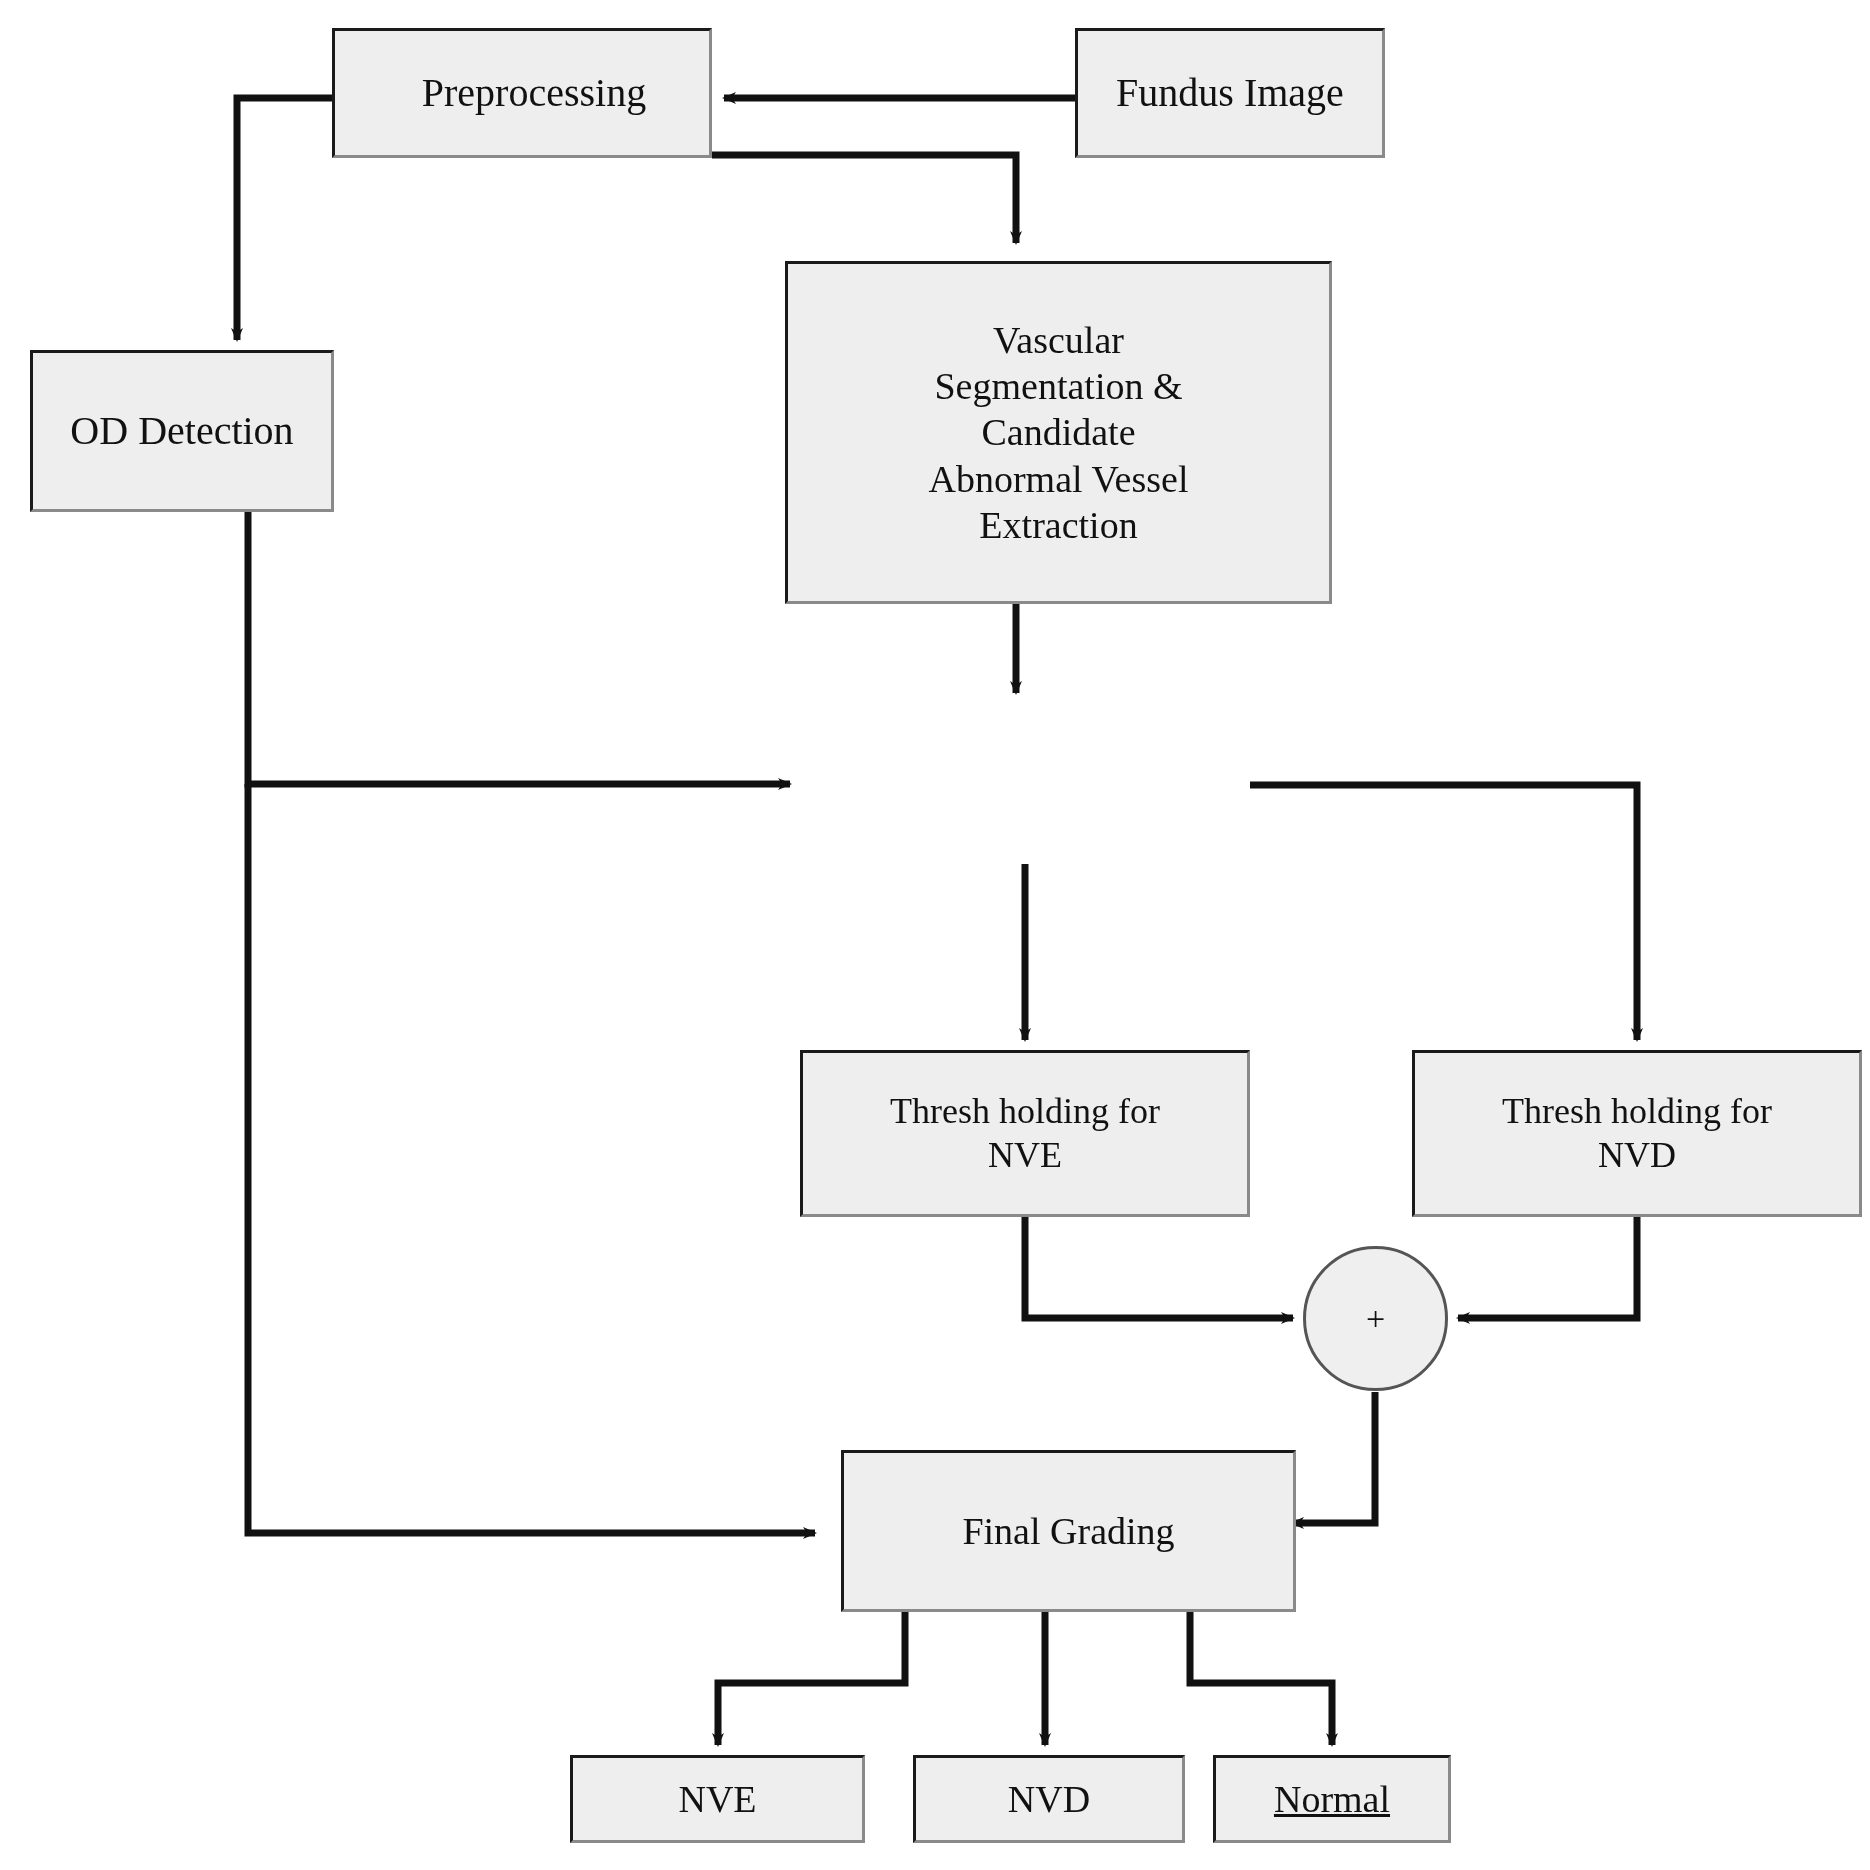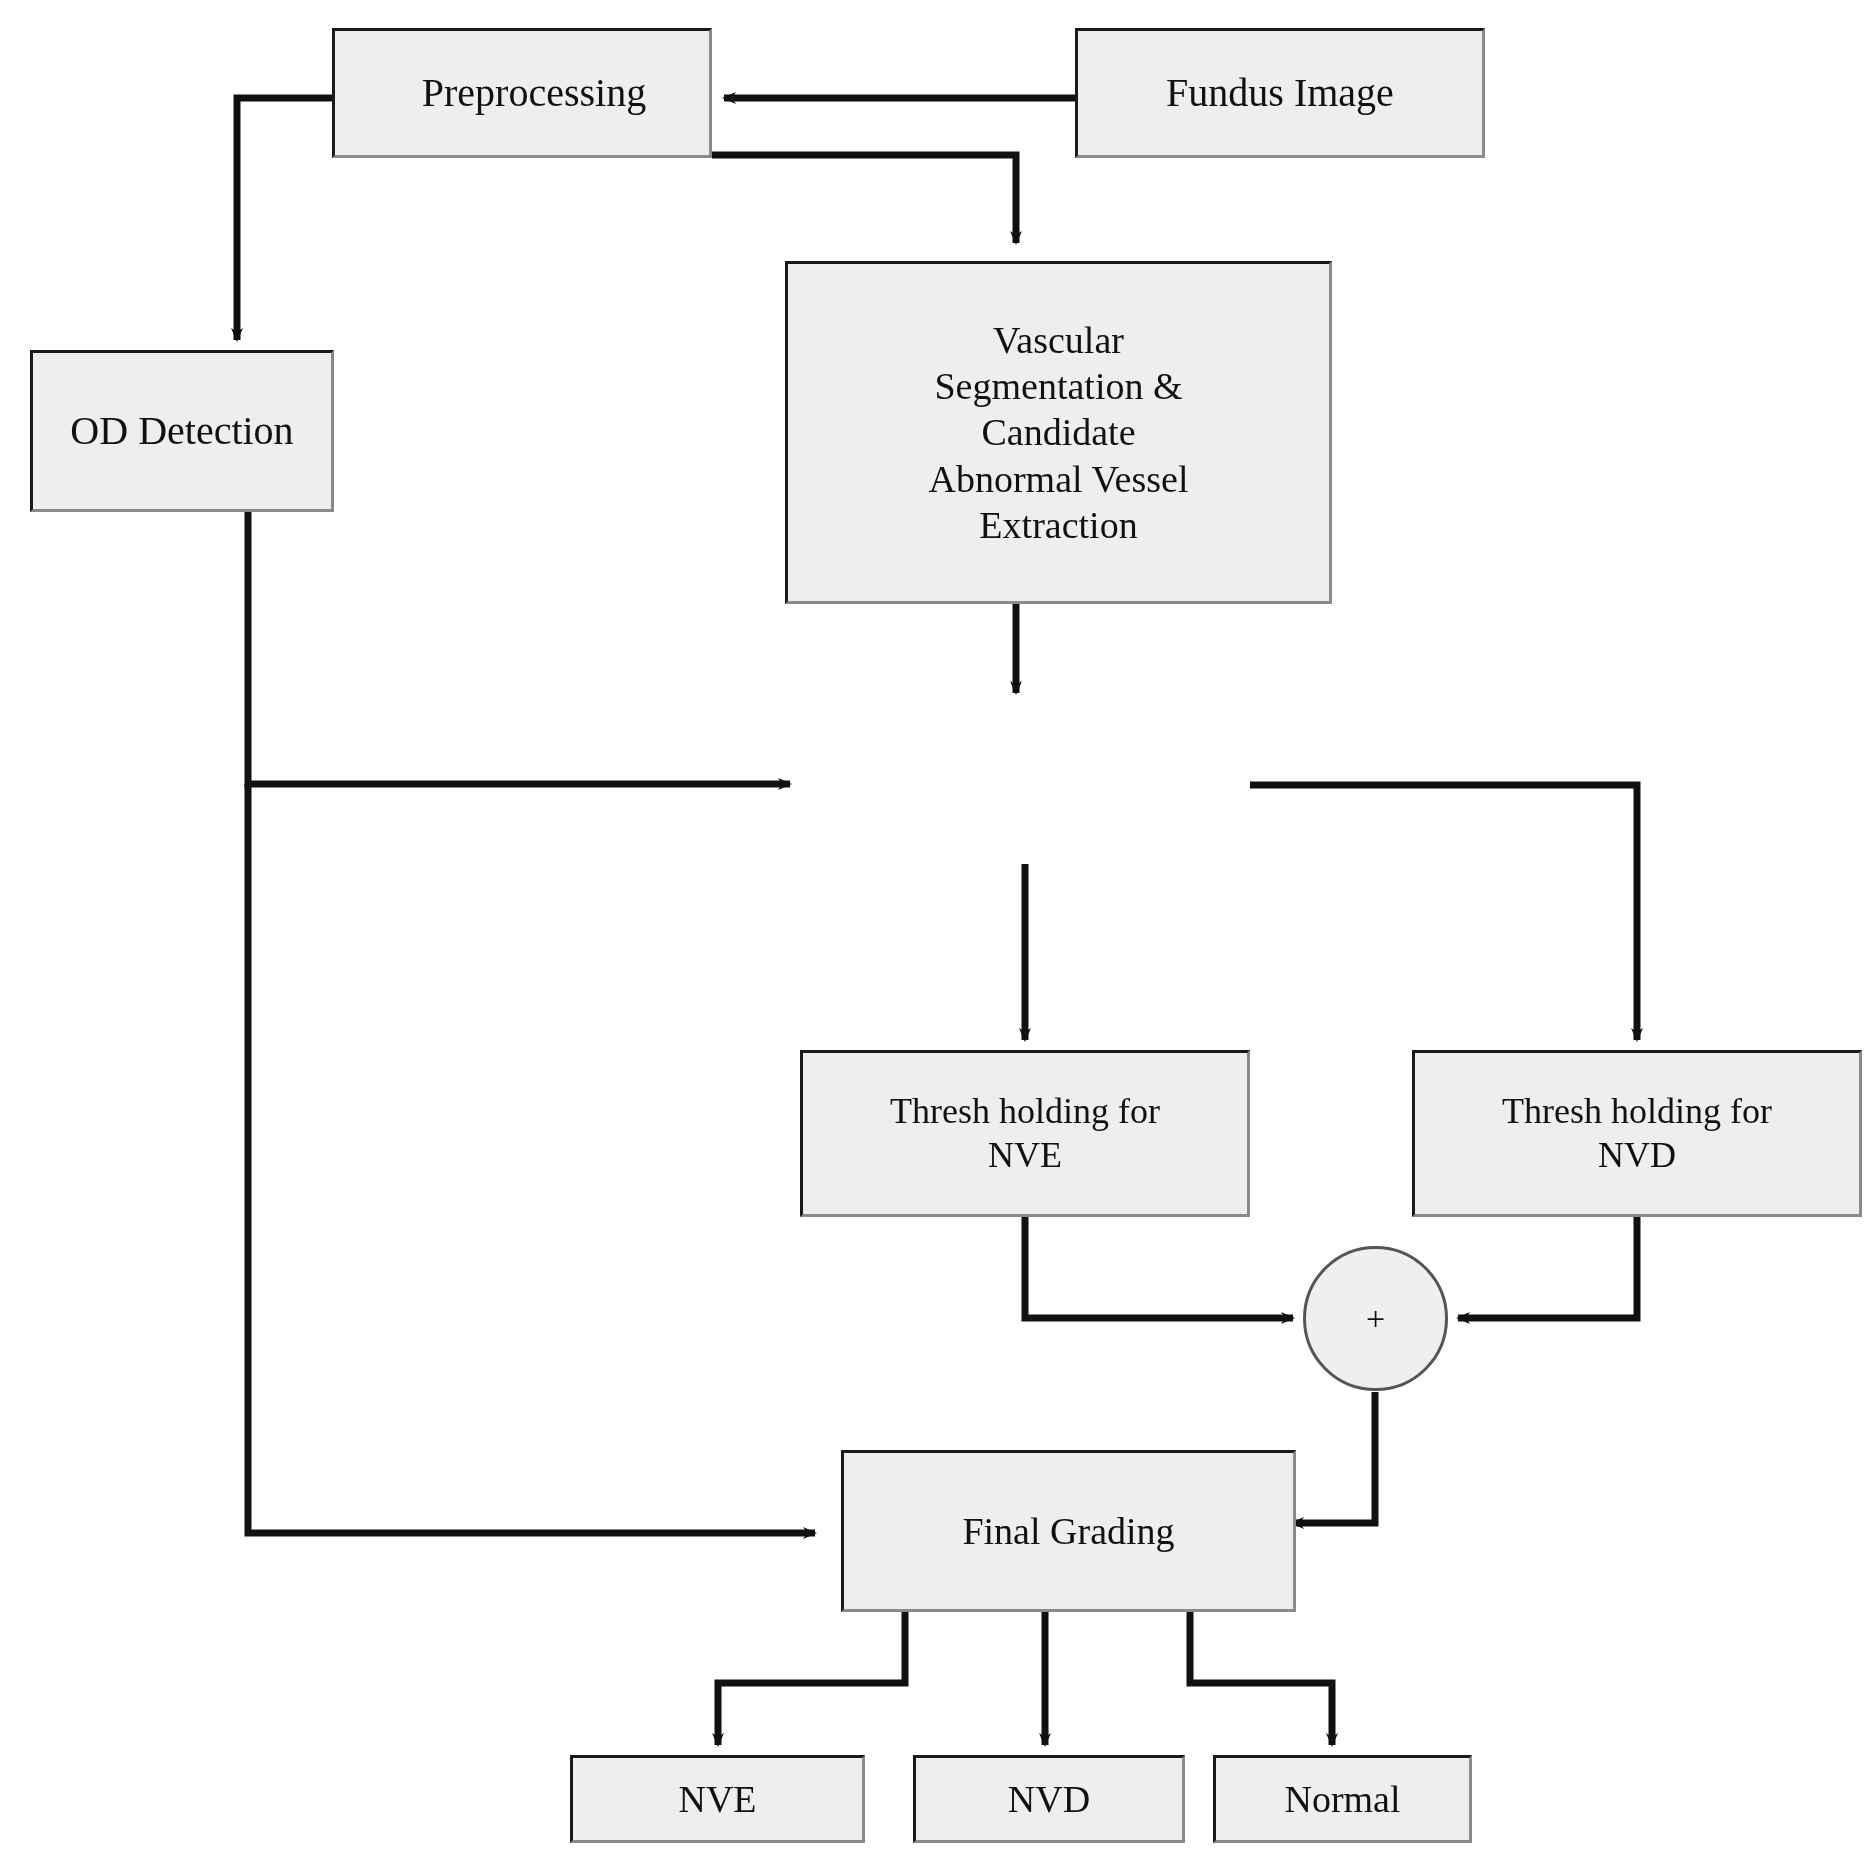--- a/index.html
+++ b/index.html
@@ -105,21 +105,21 @@
       <path d="M1045,1612 L1045,1745" marker-end="url(#ah)"></path>
 
       <path d="M1190,1612 L1190,1683 L1332,1683 L1332,1745" marker-end="url(#ah)"></path>
     </g>
   </svg>
 
   <div class="node f40" style="left:332px; top:28px; width:380px; height:130px;padding-left:24px;">
     <span class="lbl">Preprocessing</span>
   </div>
 
-  <div class="node f40" style="left:1075px; top:28px; width:410px; height:130px;">
+  <div class="node f40" style="left:1075px; top:28px; width:310px; height:130px;">
     <span class="lbl">Fundus Image</span>
   </div>
 
   <div class="node f40" style="left:30px; top:350px; width:304px; height:162px;">
     <span class="lbl">OD Detection</span>
   </div>
 
   <div class="node multiline f38" style="left:785px; top:261px; width:547px; height:343px;">
     <span class="lbl">Vascular
 Segmentation &amp;
@@ -148,17 +148,17 @@
   </div>
 
   <div class="node f38" style="left:570px; top:1755px; width:295px; height:88px;">
     <span class="lbl">NVE</span>
   </div>
 
   <div class="node f38" style="left:913px; top:1755px; width:272px; height:88px;">
     <span class="lbl">NVD</span>
   </div>
 
-  <div class="node f38" style="left:1213px; top:1755px; width:259px; height:88px;">
+  <div class="node f38" style="left:1213px; top:1755px; width:238px; height:88px;text-decoration:underline;">
     <span class="lbl">Normal</span>
   </div>
 
 </div>
 
 </body></html>

